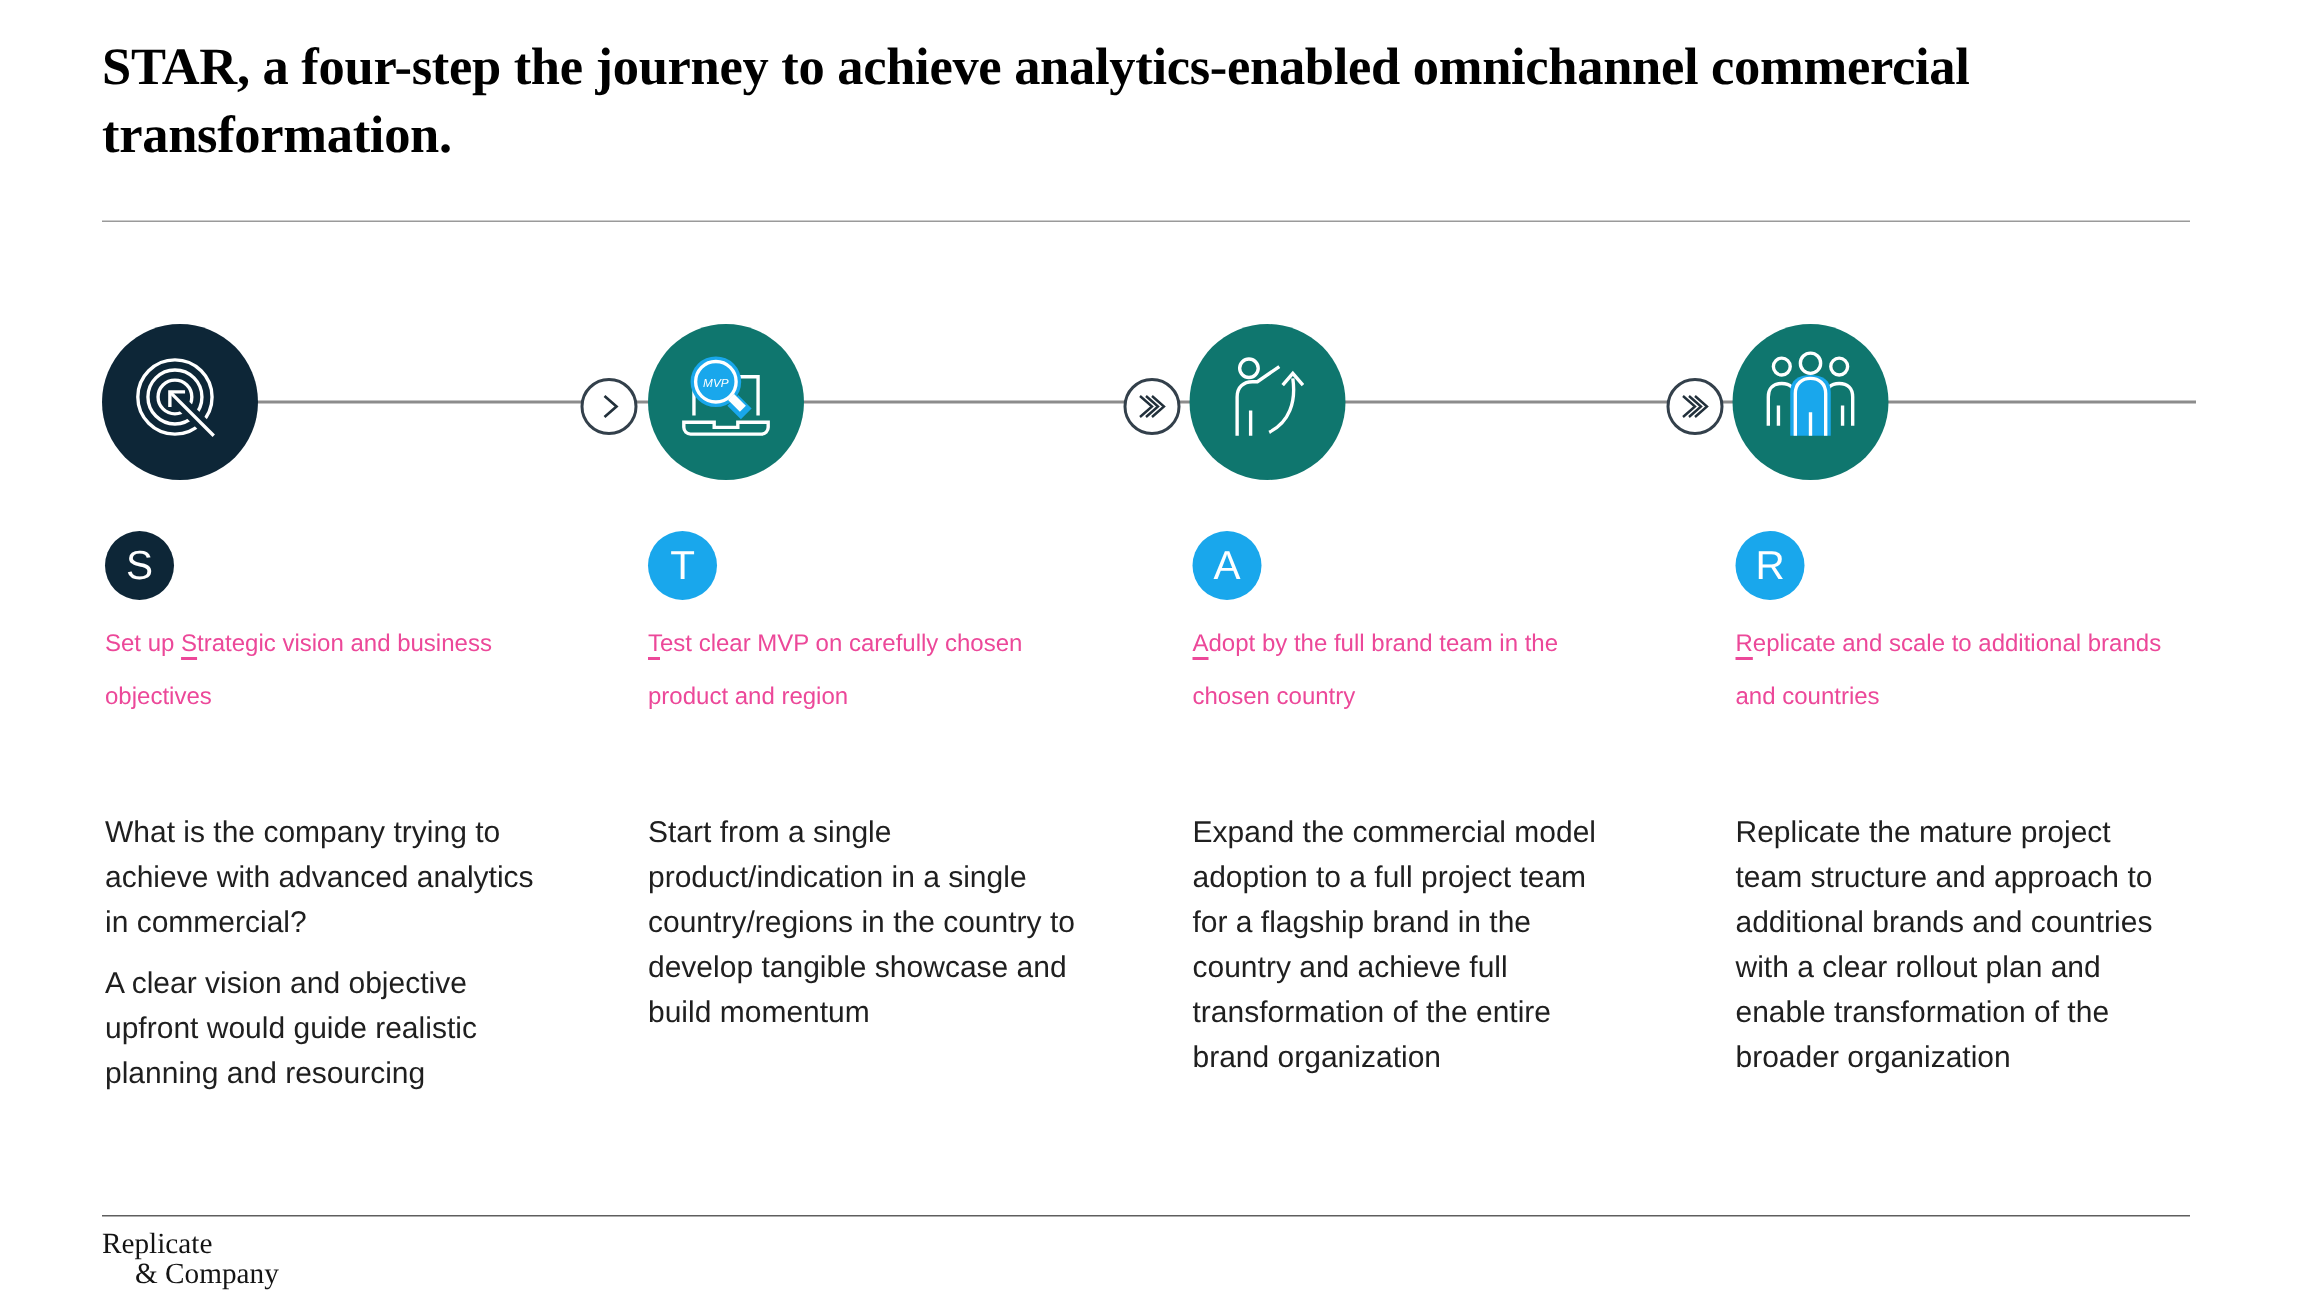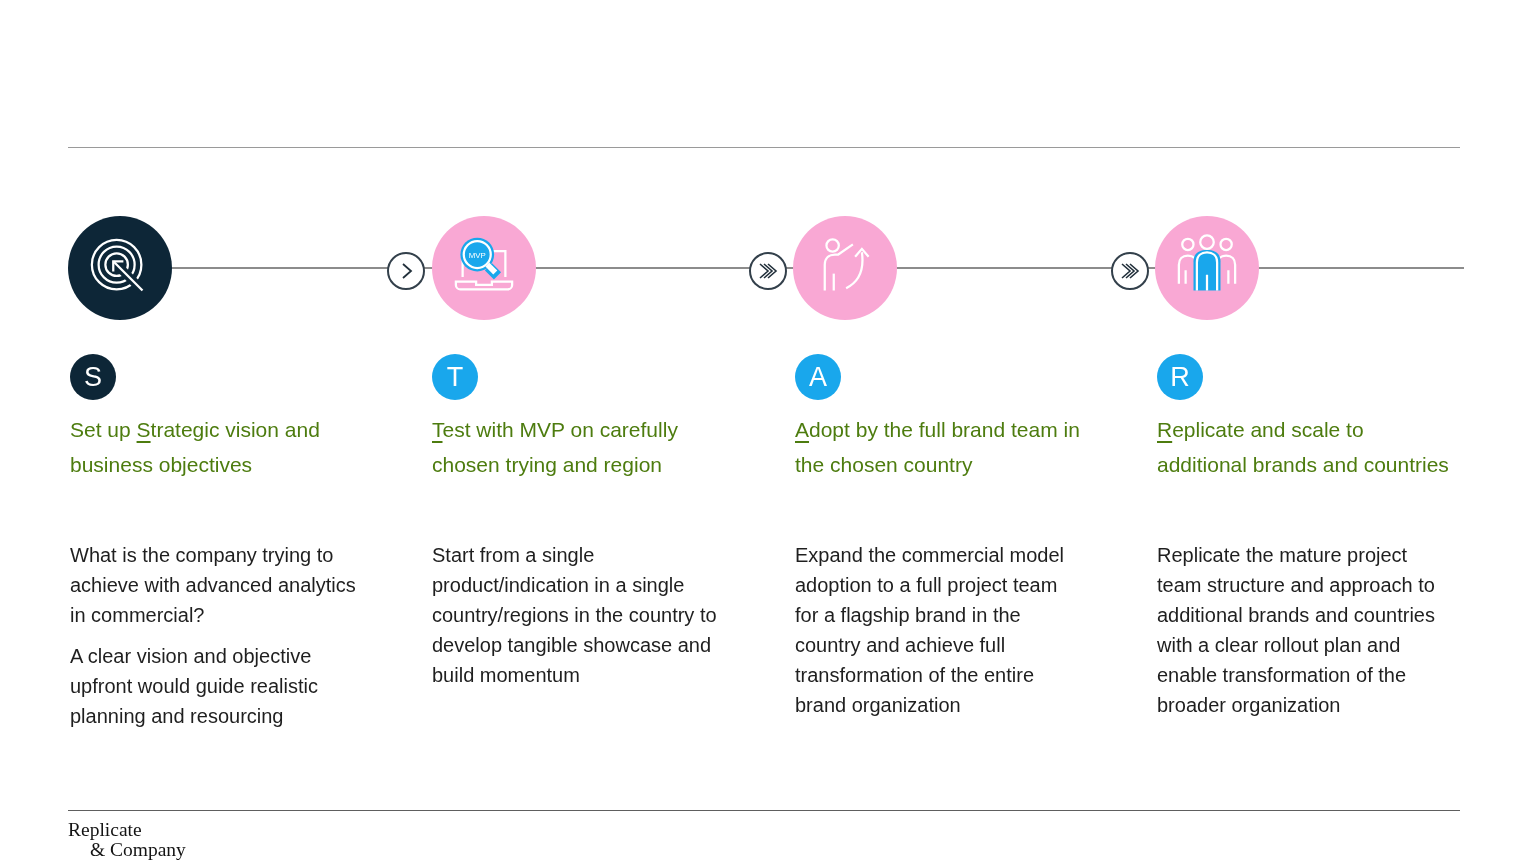--- a/index.html
+++ b/index.html
@@ -6,47 +6,48 @@
   .canvas{position:relative;width:1536px;height:864px;background:#ffffff;overflow:hidden;
           font-family:"Liberation Sans",sans-serif;}
   .title{position:absolute;left:68px;top:22px;width:1390px;
          font-family:"Liberation Serif",serif;font-weight:700;font-size:35px;line-height:45px;
          color:#000;letter-spacing:-0.2px;}
   .rule-top{position:absolute;left:68px;top:147px;width:1392px;height:1px;background:#9a9a9a;}
   .journey-line{position:absolute;left:120px;top:267px;width:1344px;height:2px;background:#8c8c8c;}
   .step-circle{position:absolute;top:216px;width:104px;height:104px;border-radius:50%;
                display:flex;align-items:center;justify-content:center;}
   .step-circle.navy{background:#0d2637;}
-  .step-circle.blue{background:#f9a8d4;}
+  .step-circle.blue{background:#0f766e;font-style:italic;}
   .step-circle svg{display:block;}
   .connector{position:absolute;top:252px;width:38px;height:38px;border-radius:50%;
              background:#fff;border:2px solid #33404b;box-sizing:border-box;
              display:flex;align-items:center;justify-content:center;}
   .col{position:absolute;top:350px;width:322px;}
   .c1{left:68px;} .c2{left:430px;} .c3{left:793px;} .c4{left:1155px;}
   .badge{position:absolute;left:2px;top:4px;width:46px;height:46px;border-radius:50%;
          display:flex;align-items:center;justify-content:center;
          color:#fff;font-size:27px;line-height:1;}
   .badge.navy{background:#0d2637;} .badge.blue{background:#19a7ec;}
-  .heading{position:absolute;left:2px;top:62px;width:292px;font-size:21px;line-height:35px;
-           color:#4d7c0f;}
+  .heading{position:absolute;left:2px;top:62px;width:292px;font-size:16px;line-height:35px;
+           color:#ec4899;}
   .heading .ul{text-decoration:underline;text-decoration-thickness:2px;text-underline-offset:4px;}
   .body-txt{position:absolute;left:2px;top:190px;width:288px;font-size:20px;line-height:30px;
             color:#1f1f1f;}
   .body-txt p{margin:0 0 11px 0;}
   .rule-bottom{position:absolute;left:68px;top:810px;width:1392px;height:1px;background:#5e5e5e;}
   .logo{position:absolute;left:68px;top:820px;font-family:"Liberation Serif",serif;
         font-size:19.5px;line-height:20px;color:#141414;}
   .logo .l2{padding-left:22px;}
 </style>
 </head>
 <body>
 
 <div class="canvas">
 
+  <div class="title">STAR, a four-step the journey to achieve analytics-enabled omnichannel commercial transformation.</div>
   <div class="rule-top"></div>
 
   <div class="journey-line"></div>
 
   <div class="step-circle navy" style="left:68px;">
     <svg width="72" height="72" viewBox="0 0 64 64">
       <g fill="none" stroke="#ffffff" stroke-width="2">
         <circle cx="29" cy="29" r="22"></circle>
         <circle cx="29" cy="29" r="16"></circle>
         <circle cx="29" cy="29" r="10"></circle>
@@ -127,21 +128,21 @@
     <div class="badge navy">S</div>
     <div class="heading"><span>Set up </span><span class="ul">S</span><span>trategic vision and business objectives</span></div>
     <div class="body-txt">
       <p>What is the company trying to achieve with advanced analytics in commercial?</p>
       <p>A clear vision and objective upfront would guide realistic planning and resourcing</p>
     </div>
   </div>
 
   <div class="col c2">
     <div class="badge blue">T</div>
-    <div class="heading"><span></span><span class="ul">T</span><span>est with MVP on carefully chosen trying and region</span></div>
+    <div class="heading"><span></span><span class="ul">T</span><span>est clear MVP on carefully chosen product and region</span></div>
     <div class="body-txt">
       <p>Start from a single product/indication in a single country/regions in the country to develop tangible showcase and build momentum</p>
     </div>
   </div>
 
   <div class="col c3">
     <div class="badge blue">A</div>
     <div class="heading"><span></span><span class="ul">A</span><span>dopt by the full brand team in the chosen country</span></div>
     <div class="body-txt">
       <p>Expand the commercial model adoption to a full project team for a flagship brand in the country and achieve full transformation of the entire brand organization</p>

